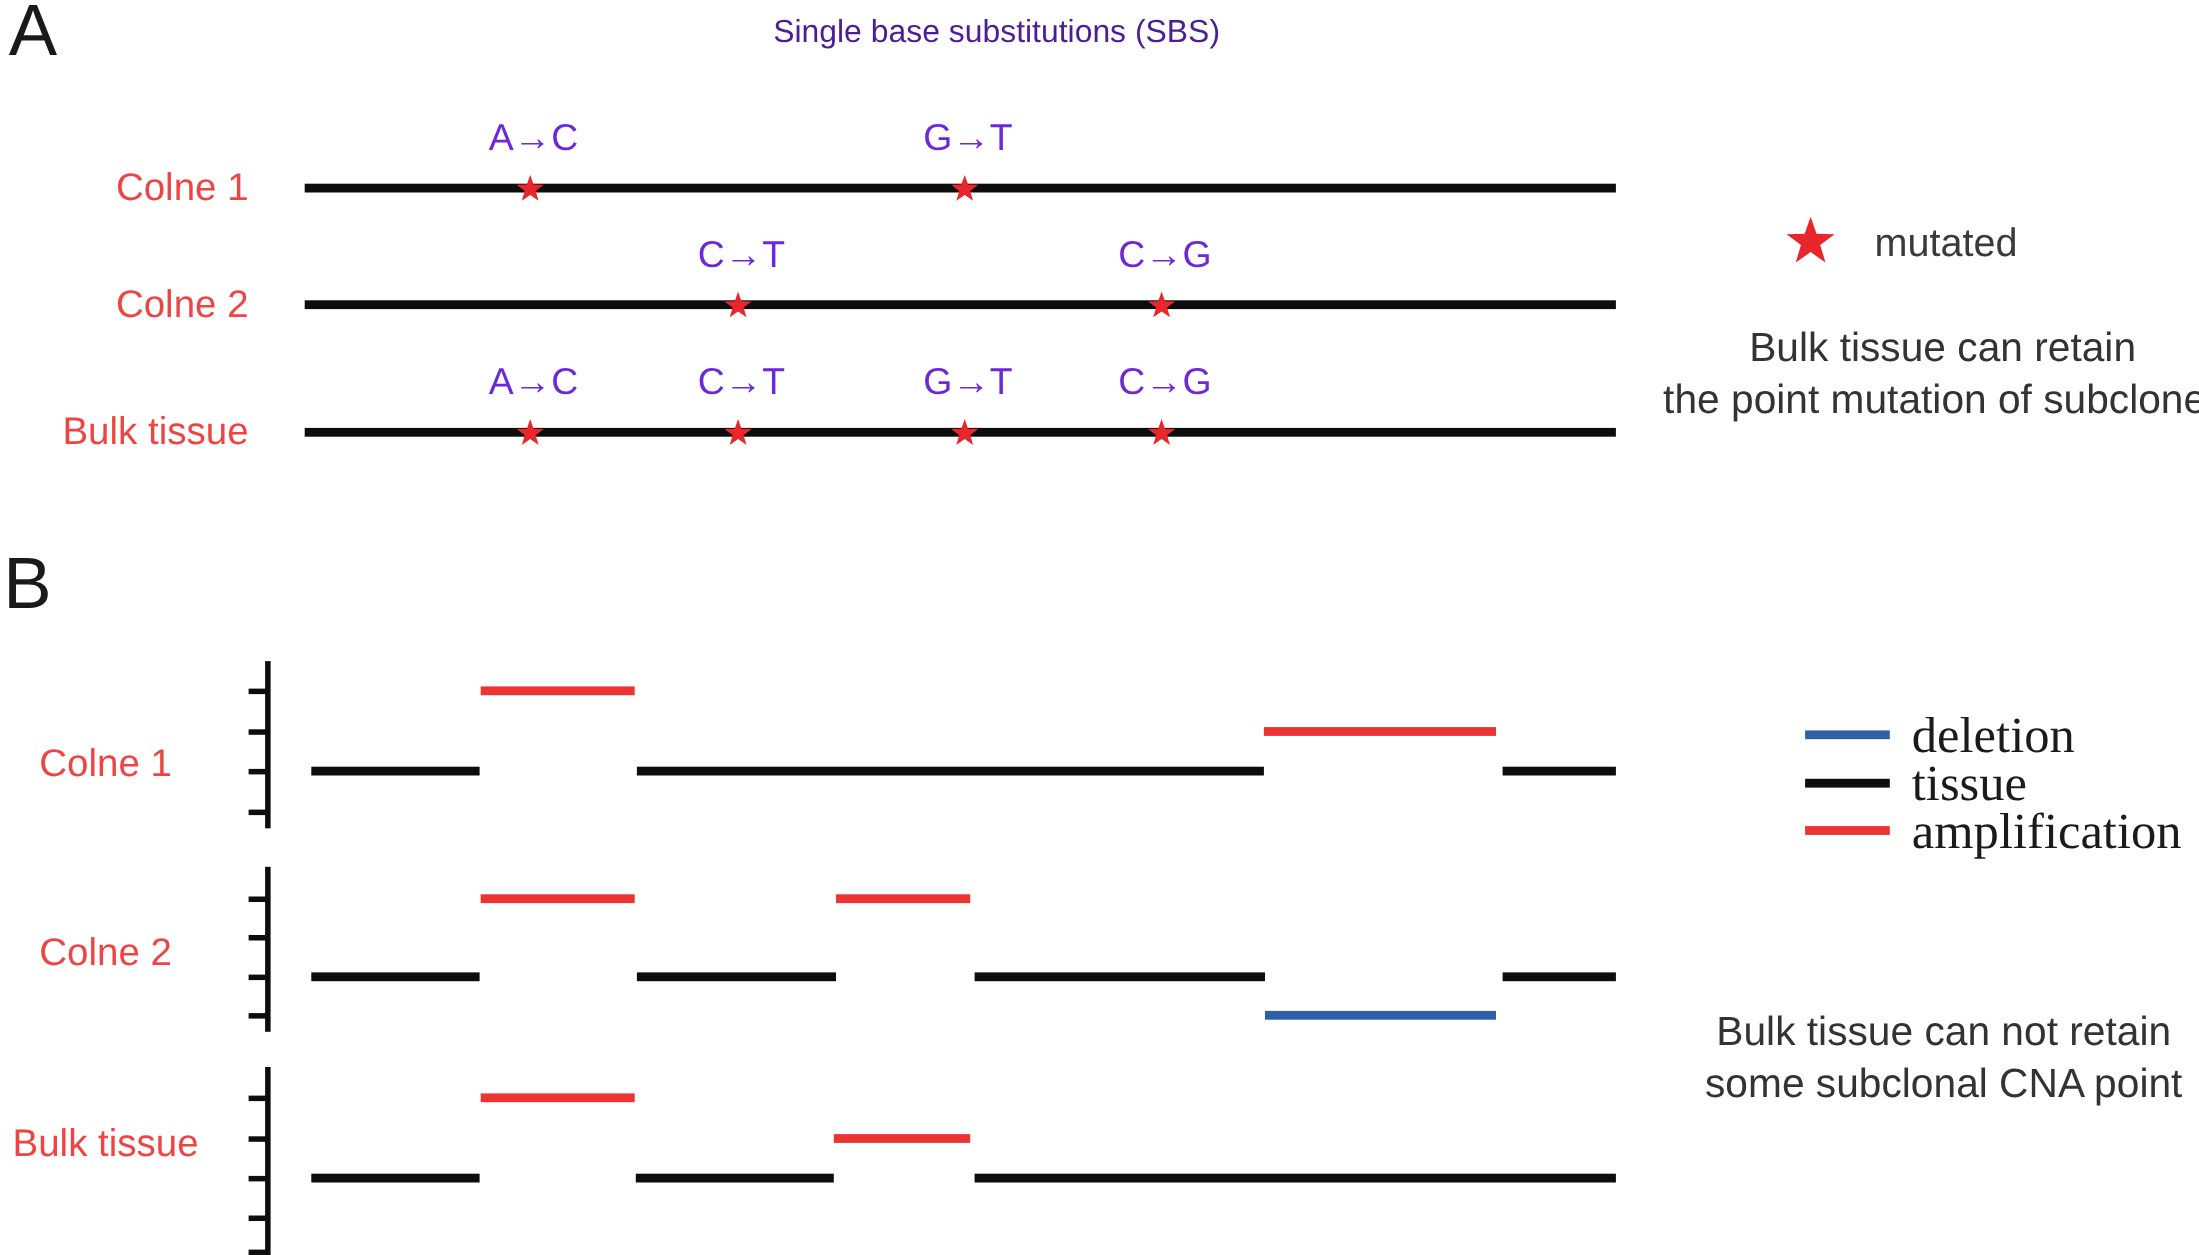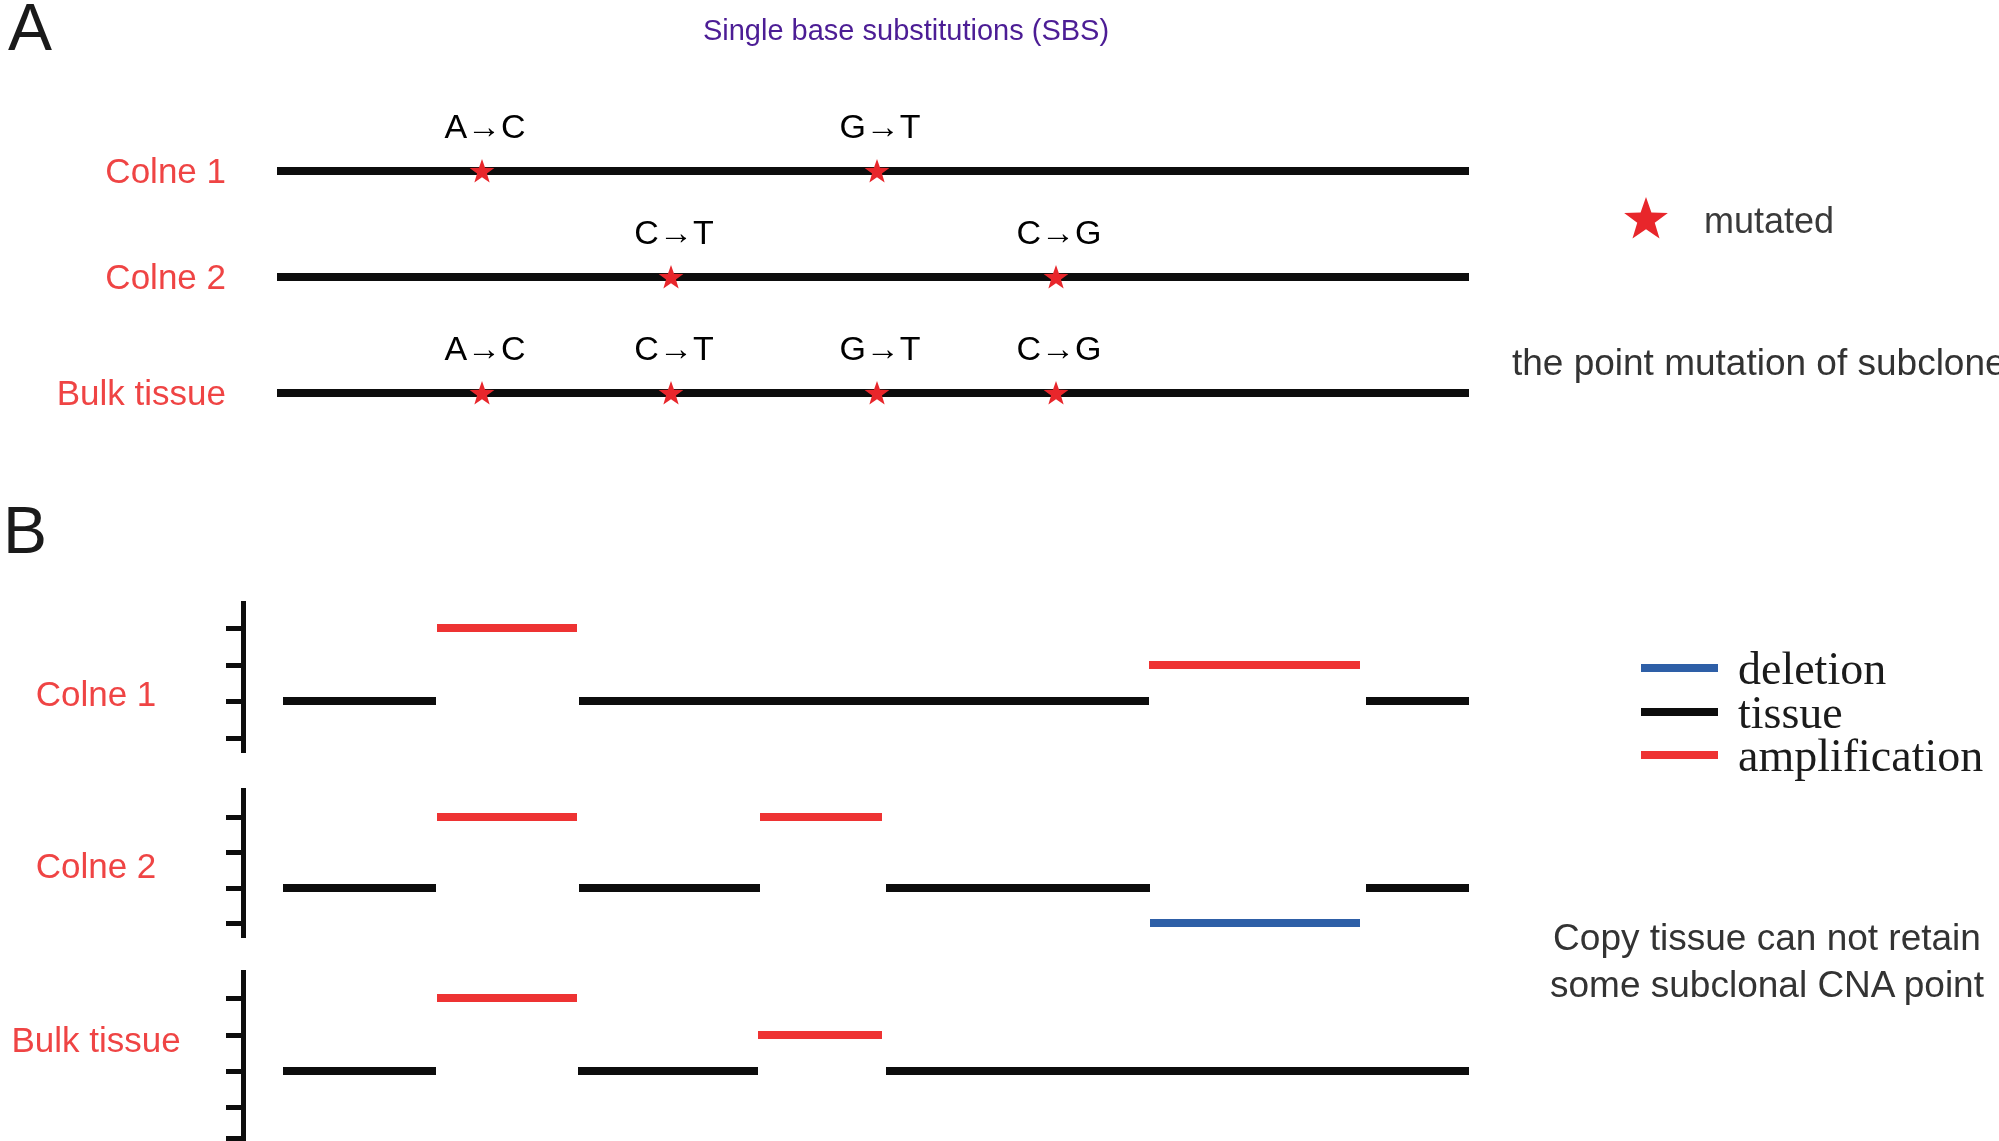--- a/index.html
+++ b/index.html
@@ -7,35 +7,36 @@
           font-family:"Liberation Sans",sans-serif;}
   .abs{position:absolute;}
   .center{transform:translate(-50%,-50%);white-space:nowrap;}
   .vcenter{transform:translateY(-50%);white-space:nowrap;}
   .sans{font-family:"Liberation Sans",sans-serif;color:#3d3d3d;}
   .serif{font-family:"Liberation Serif",serif;color:#1b1b1b;}
   .tag{font-size:66px;color:#1a1a1a;line-height:1;}
   .title{font-size:29px;color:#4c1d95;}
   .note{font-size:37px;color:#333333;}
   .rowlabel{font-size:35px;color:#ef4444;}
-  .mutlabel{font-size:34px;color:#000000;}
+  .mutlabel{font-size:34px;color:#6d28d9;}
   .leglabel{font-size:36px;color:#3a3a3a;}
   .serifleg{font-size:46px;}
 </style>
 </head>
 <body>
 
 <div id="figure">
 
   <div class="abs tag sans" style="left:8px;top:-6px">A</div>
   <div class="abs title sans center" style="left:906px;top:30px">Single base substitutions (SBS)</div>
+  <div class="abs note sans center" style="left:1766px;top:316px">Bulk tissue can retain</div>
   <div class="abs note sans center" style="left:1768px;top:363px">the point mutation of subclones</div>
 
   <div class="abs tag sans" style="left:3px;top:497px">B</div>
-  <div class="abs note sans center" style="left:1767px;top:938px">Copy tissue can not retain</div>
+  <div class="abs note sans center" style="left:1767px;top:938px">Bulk tissue can not retain</div>
   <div class="abs note sans center" style="left:1767px;top:985px">some subclonal CNA point</div>
 <div class="abs rowlabel sans vcenter" style="left: 16px; top: 171px; width: 210px; text-align: right;">Colne 1</div>
     <div class="abs " style="left: 277px; top: 167px; width: 1192px; height: 8px; background: rgb(13, 13, 13);"></div>
     <svg width="30" height="30" style="position: absolute; left: 467px; top: 157px;">
       <polygon points="15.00,2.00 18.06,10.79 27.36,10.98 19.95,16.61 22.64,25.52 15.00,20.20 7.36,25.52 10.05,16.61 2.64,10.98 11.94,10.79" fill="#e8262b"></polygon>
     </svg>
     <div class="abs mutlabel sans center" style="left: 485px; top: 126px;">A→C</div>
     <svg width="30" height="30" style="position: absolute; left: 862px; top: 157px;">
       <polygon points="15.00,2.00 18.06,10.79 27.36,10.98 19.95,16.61 22.64,25.52 15.00,20.20 7.36,25.52 10.05,16.61 2.64,10.98 11.94,10.79" fill="#e8262b"></polygon>
     </svg>

